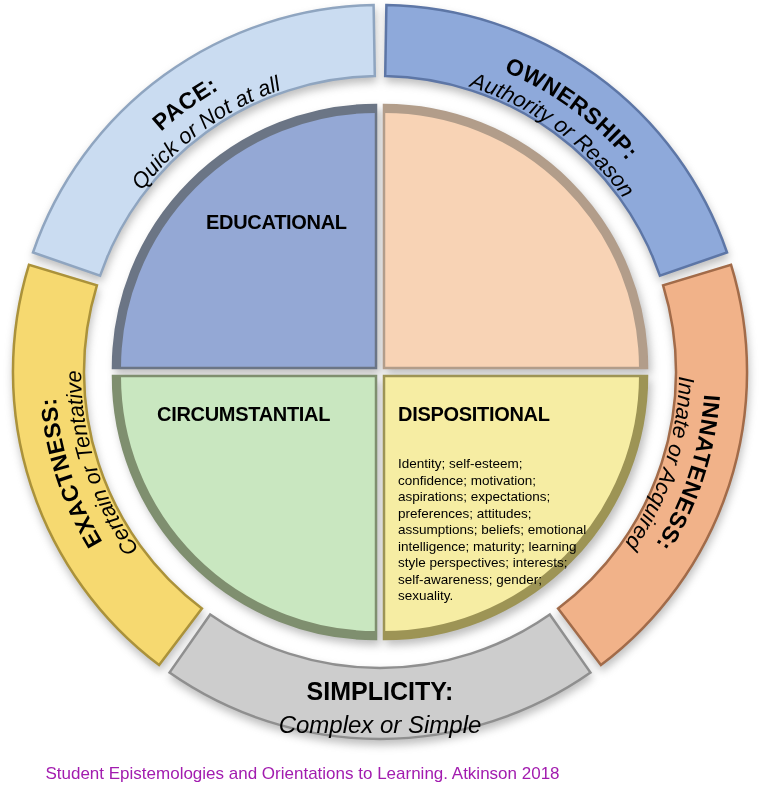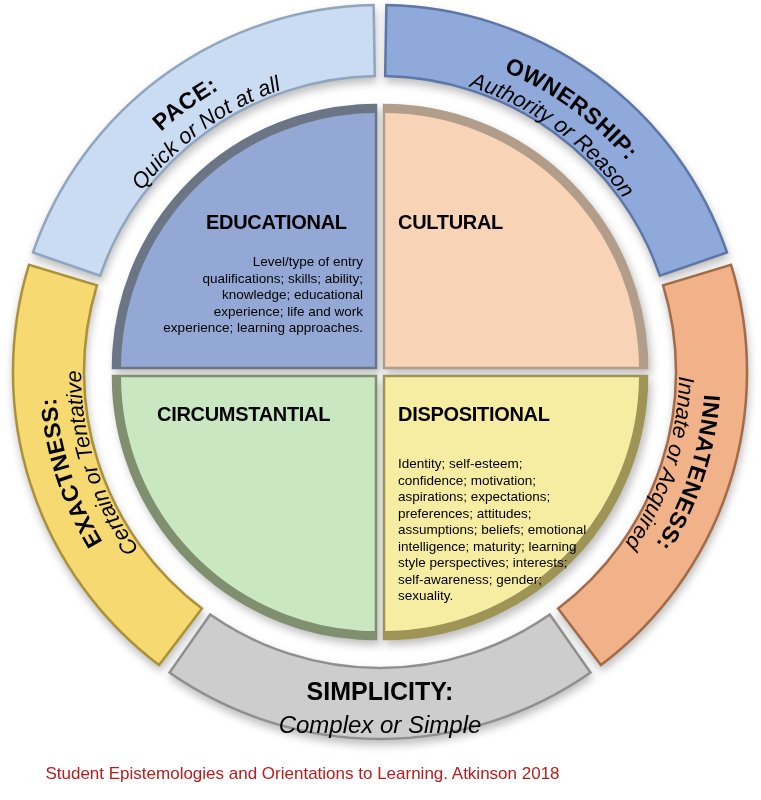--- a/index.html
+++ b/index.html
@@ -25,21 +25,21 @@
   .simp-sub{font-family:"Liberation Sans",sans-serif;font-style:italic;font-size:24px;fill:#000;}
   .q-title{
     position:absolute;font-weight:bold;font-size:20px;letter-spacing:-.3px;white-space:nowrap;
   }
   .q-body{
     position:absolute;font-size:13.5px;line-height:16.5px;white-space:pre-line;
   }
   .q-body.right{text-align:right;}
   .caption{
     position:absolute;left:0;top:764px;width:605px;text-align:center;
-    font-size:17px;color:#b91c1c;
+    font-size:17px;color:#a21caf;
   }
 </style>
 </head>
 <body>
 
 <div class="stage">
 
   <svg width="761" height="800" viewBox="0 0 761 800">
     <defs>
       <path id="tp-pace-title" d="M 74.6 260.8 A 325 325 0 0 1 368.7 47.2"></path>
@@ -105,27 +105,21 @@
     </text>
     <text class="ring-sub mid">
       <textPath href="#tp-exa-sub" startOffset="50%">Certain or Tentative</textPath>
     </text>
 
     <text class="simp-title mid" x="380" y="700">SIMPLICITY:</text>
     <text class="simp-sub mid" x="380" y="733">Complex or Simple</text>
   </svg>
 
   <div class="q-title" style="left:206px;top:211px;">EDUCATIONAL</div>
-  <div class="q-body right" style="right:398px;top:254px;width:250px;">Level/type of entry
-qualifications; skills; ability;
-knowledge; educational
-experience; life and work
-experience; learning approaches.</div>
 
-  <div class="q-title" style="left:398px;top:211px;">CULTURAL</div>
 
   <div class="q-title" style="left:157px;top:403px;">CIRCUMSTANTIAL</div>
 
   <div class="q-title" style="left:398px;top:403px;">DISPOSITIONAL</div>
   <div class="q-body" style="left:398px;top:456px;width:252px;">Identity; self-esteem;
 confidence; motivation;
 aspirations; expectations;
 preferences; attitudes;
 assumptions; beliefs; emotional
 intelligence; maturity; learning

